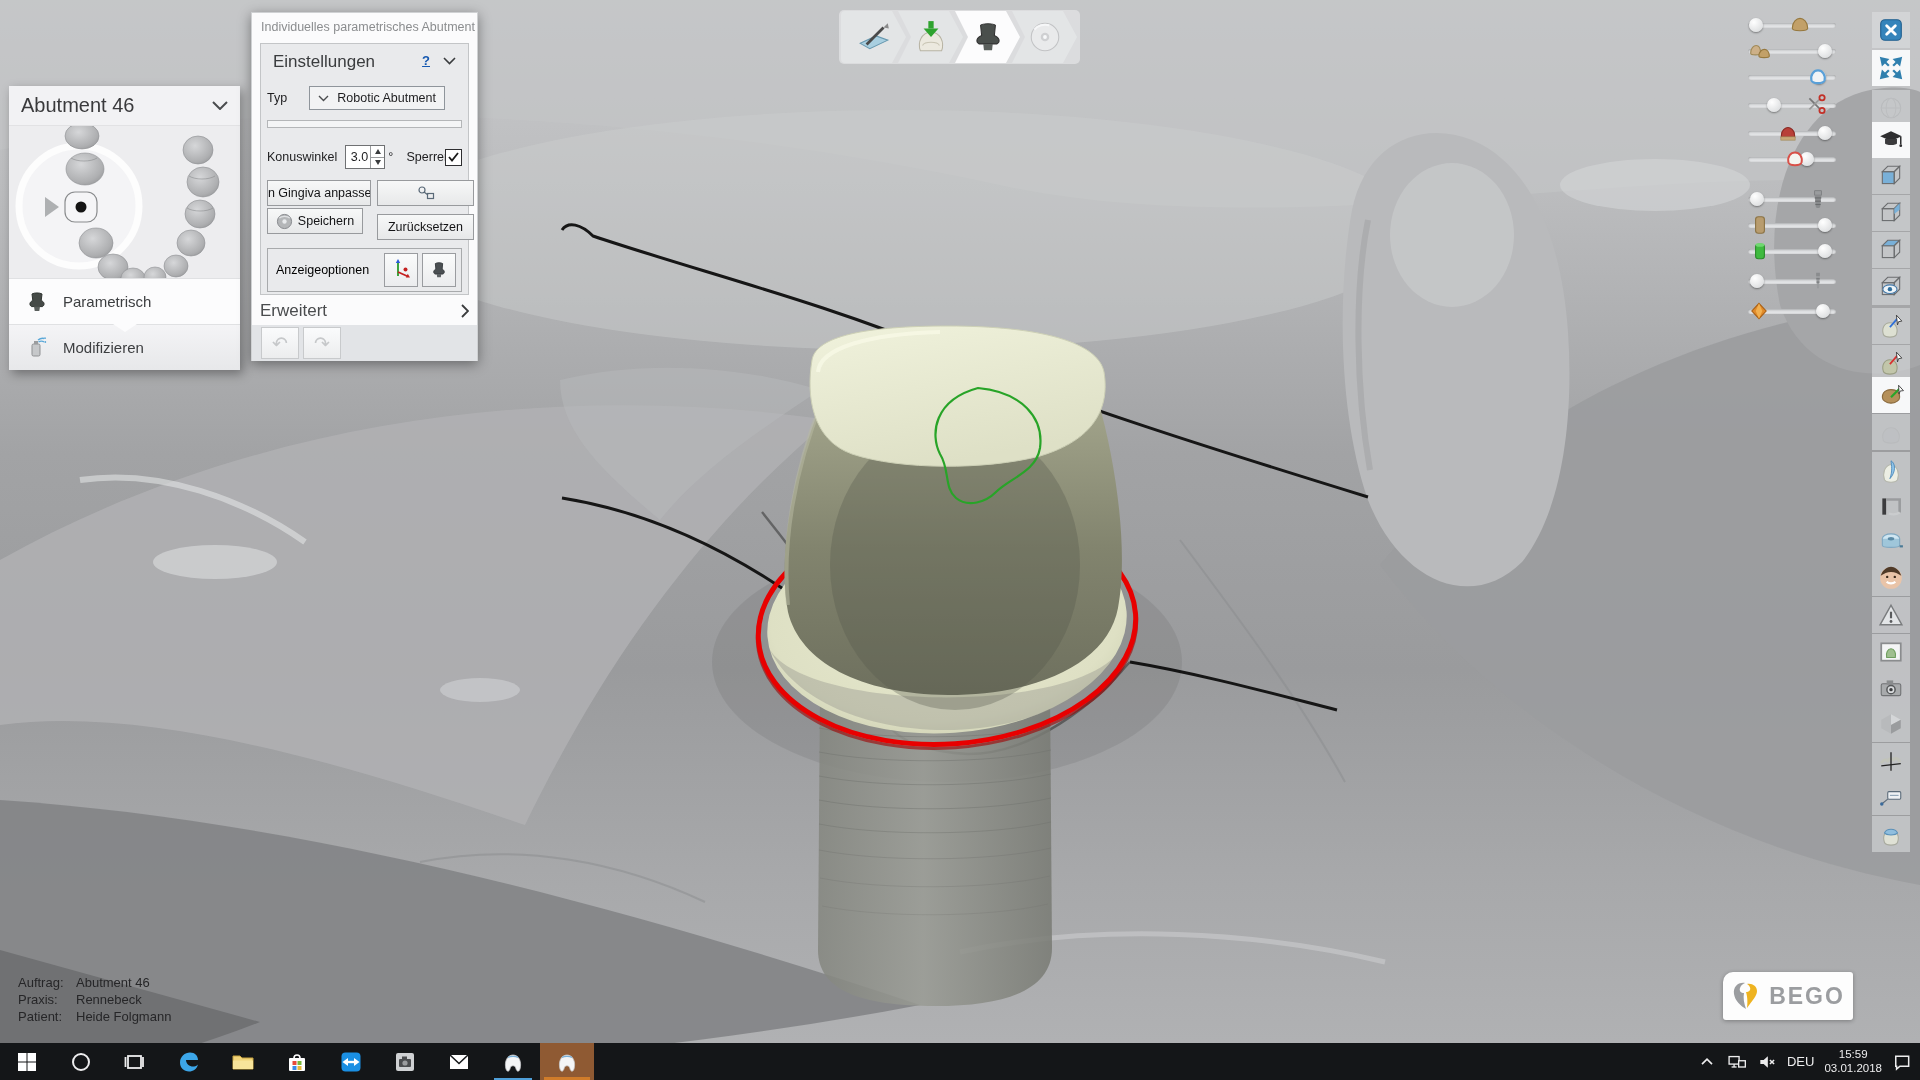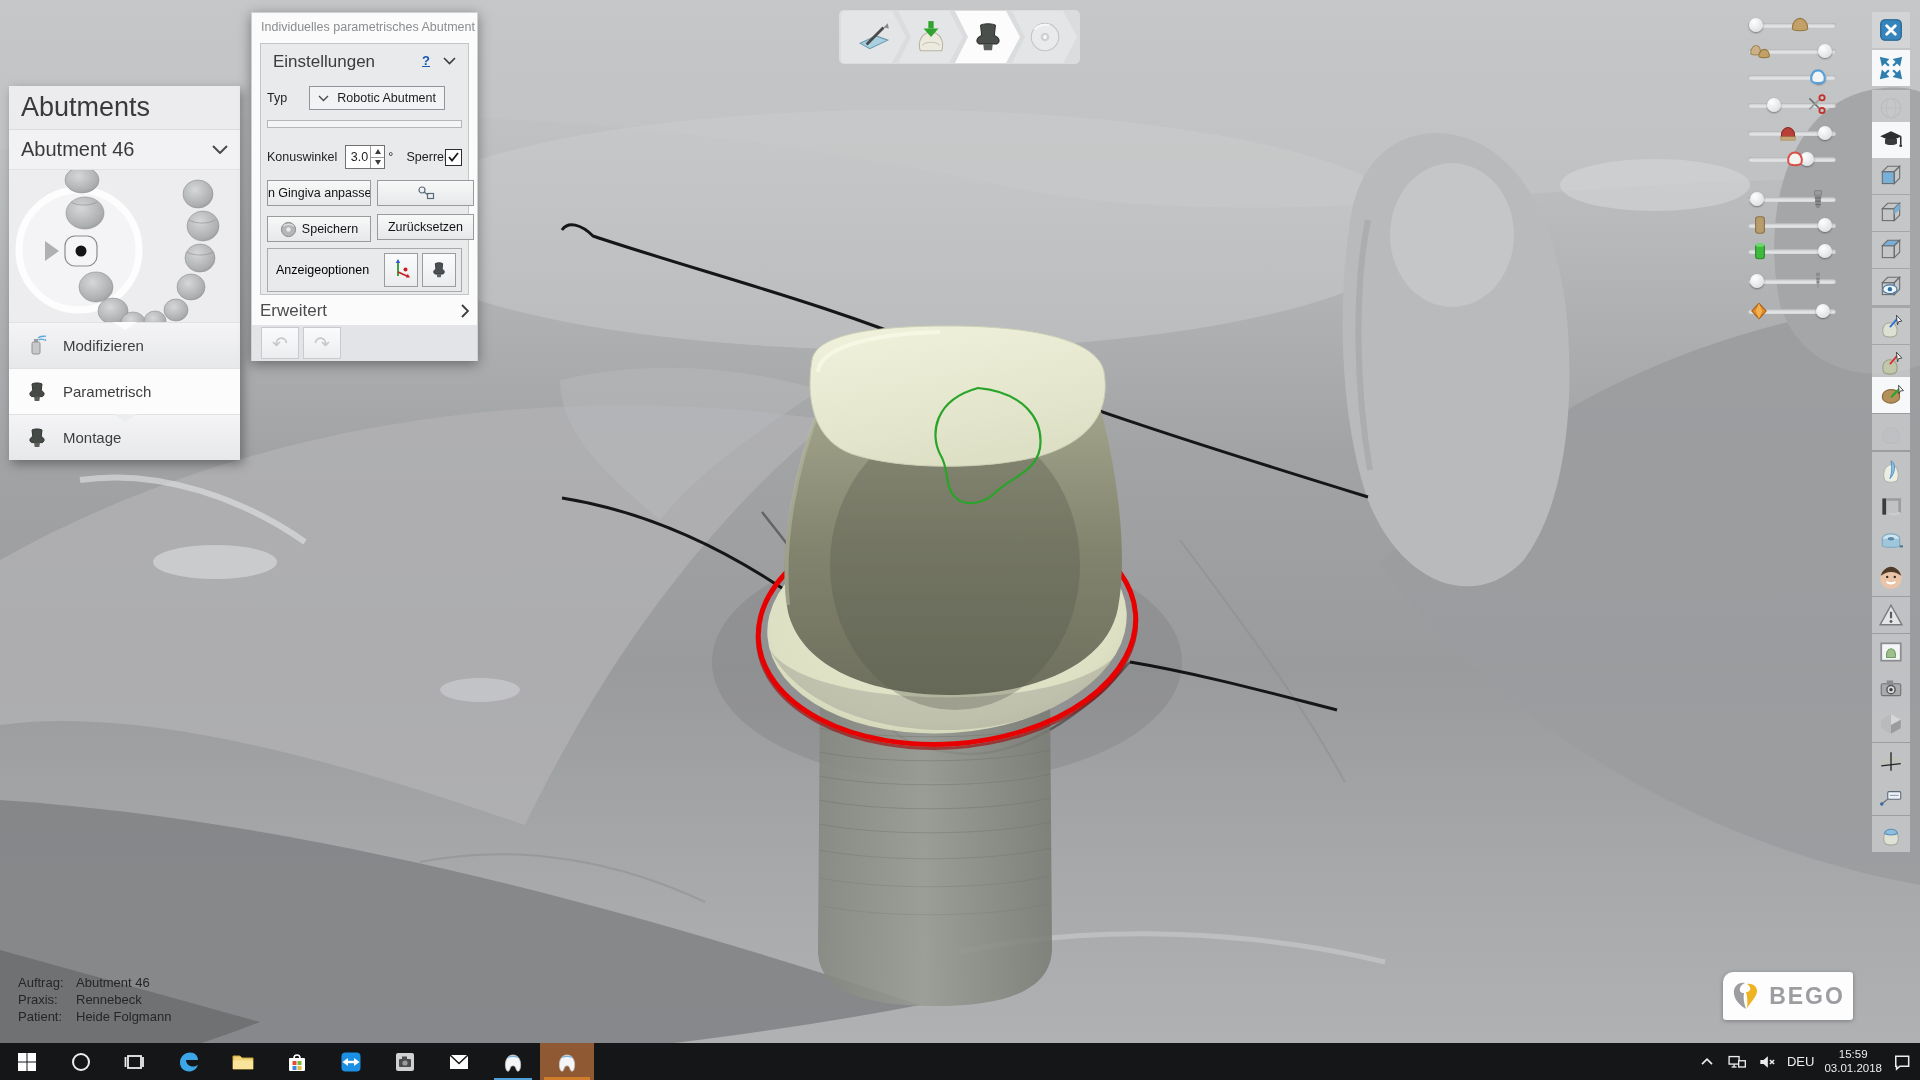--- a/index.html
+++ b/index.html
@@ -60,21 +60,21 @@
   .tri-dn{width:0;height:0;border-left:3.5px solid transparent;border-right:3.5px solid transparent;border-top:5px solid #3a3c3e;}
   #deg{margin-left:3px;}
   #lock-wrap{margin-left:auto;display:flex;align-items:center;}
   #lock-box{width:15px;height:15px;background:#fff;border:1px solid #2e2e30;margin-left:-6px;display:flex;
             align-items:center;justify-content:center;}
   .pbtn{position:absolute;height:26px;background:linear-gradient(#f7f8f8,#e7e8e9);border:1px solid #989a9d;
         display:flex;align-items:center;justify-content:center;gap:5px;font-size:12.5px;color:#141416;
         box-sizing:border-box;overflow:hidden;white-space:nowrap;cursor:pointer;}
   #btn-adapt{left:6px;top:136px;width:104px;}
   #btn-adapt-icon{left:116px;top:136px;width:97px;}
-  #btn-save{left:6px;top:172px;width:104px;}
+  #btn-save{left:6px;top:164px;width:96px;}
   #btn-reset{left:116px;top:170px;width:97px;}
   #anzeige{position:absolute;left:6px;right:6px;top:204px;height:44px;border:1px solid #a8aaac;
            display:flex;align-items:center;box-sizing:border-box;}
   #anzeige-label{font-size:12.5px;margin-left:8px;}
   .mini-btn{width:34px;height:34px;background:linear-gradient(#fafbfb,#ebecee);border:1px solid #9a9ca0;
             box-sizing:border-box;display:flex;align-items:center;justify-content:center;cursor:pointer;}
   #row-adv{position:absolute;left:8px;right:8px;top:284px;height:28px;display:flex;align-items:center;
            font-size:17px;font-weight:300;color:#4a4c4e;text-align:center;}
   #undo-strip{position:absolute;left:0;right:0;top:312px;height:36px;background:#e2e4e7;display:flex;
               align-items:center;gap:4px;padding-left:9px;}
@@ -220,21 +220,20 @@
       <ellipse cx="955" cy="565" rx="125" ry="145" fill="#55574a" opacity=".32"></ellipse>
       <path d="M822,402 C794,470 782,545 788,605" stroke="#b8baa2" stroke-width="4" fill="none" opacity=".55"></path>
       <path d="M812,360 C816,336 866,326 948,326 C1040,326 1098,342 1104,372 C1110,408 1094,440 1040,456 C986,470 900,470 852,454 C812,440 806,396 812,360 Z" fill="url(#topG)" stroke="#cdd0b6"></path>
       <path d="M818,372 C820,348 868,334 940,332" stroke="#f7f9e6" stroke-width="4" fill="none" opacity=".8"></path>
       <path d="M978,388 C1022,392 1044,418 1040,448 C1036,472 1010,478 996,492 C986,502 968,508 956,498 C944,488 950,470 940,454 C930,434 934,400 978,388 Z" fill="none" stroke="#28a428" stroke-width="2.2"></path>
     </g>
   </svg>
 
 
   <div id="sidebar" class="abs">
-    <div id="sb-title">Abutments</div>
     <div id="sb-select">
       <span>Abutment 46</span>
       <span class="spacer"></span>
       <svg width="16" height="9" viewBox="0 0 16 9">
         <path d="M1,1 L8,8 L15,1" stroke="#4a4c4e" stroke-width="2" fill="none"></path>
       </svg>
     </div>
 
     <div id="sb-chart">
       <svg viewBox="0 0 231 152" width="231" height="152">
@@ -254,51 +253,41 @@
           <ellipse cx="182" cy="117" rx="14" ry="13" fill="url(#toothG)" stroke="#8f9193" stroke-width=".6"></ellipse>
           <ellipse cx="191" cy="88" rx="15" ry="14" fill="url(#toothG)" stroke="#8f9193" stroke-width=".6"></ellipse>
           <ellipse cx="194" cy="56" rx="16" ry="15" fill="url(#toothG)" stroke="#8f9193" stroke-width=".6"></ellipse>
           <ellipse cx="189" cy="24" rx="15" ry="14" fill="url(#toothG)" stroke="#8f9193" stroke-width=".6"></ellipse>
           <path d="M180,50 C186,54 200,54 206,50" stroke="#7f8183" fill="none" opacity=".5"></path>
           <path d="M178,82 C184,86 198,86 204,82" stroke="#7f8183" fill="none" opacity=".5"></path>
         </g>
       </svg>
     </div>
 
+    <div class="step active">
+      <span class="step-icon">
+          <svg viewBox="0 0 24 24">
+            <path d="M7,4 C9,2.6 15,2.6 17,4 L16.2,10.5 C19.6,12 20,15 17.4,16.6 L6.6,16.6 C4,15 4.4,12 7.8,10.5 Z" fill="#454a47" stroke="#2f3431" stroke-width="1"></path>
+            <path d="M9,16.6 L15,16.6 L14.3,21 L9.7,21 Z" fill="#5a5f5c"></path>
+          </svg>
+        </span>
+      <span>Parametrisch</span>
+    </div>
     <div class="step">
       <span class="notch" style="border-top:8px solid #fcfcfd;"></span>
       <span class="step-icon">
           <svg viewBox="0 0 24 24">
             <rect x="7" y="8" width="8" height="12" rx="1.5" fill="#c6c8ca" stroke="#8f9193"></rect>
             <rect x="9" y="5" width="4" height="3" fill="#9a9c9e"></rect>
             <path d="M13,4 C15,2.5 17,2 19,2.5 M13.5,5.8 C15.5,5 17.5,5 19,5.8" stroke="#5aa8d8" stroke-width="1.4" fill="none"></path>
             <circle cx="20" cy="2.2" r=".9" fill="#5aa8d8"></circle>
             <circle cx="20.3" cy="6" r=".9" fill="#5aa8d8"></circle>
           </svg>
         </span>
       <span>Modifizieren</span>
-    </div>
-    <div class="step active">
-      <span class="step-icon">
-          <svg viewBox="0 0 24 24">
-            <path d="M7,4 C9,2.6 15,2.6 17,4 L16.2,10.5 C19.6,12 20,15 17.4,16.6 L6.6,16.6 C4,15 4.4,12 7.8,10.5 Z" fill="#454a47" stroke="#2f3431" stroke-width="1"></path>
-            <path d="M9,16.6 L15,16.6 L14.3,21 L9.7,21 Z" fill="#5a5f5c"></path>
-          </svg>
-        </span>
-      <span>Parametrisch</span>
-    </div>
-    <div class="step">
-      <span class="notch" style="border-top:8px solid #eceded;"></span>
-      <span class="step-icon">
-          <svg viewBox="0 0 24 24">
-            <path d="M7,4 C9,2.6 15,2.6 17,4 L16.2,10.5 C19.6,12 20,15 17.4,16.6 L6.6,16.6 C4,15 4.4,12 7.8,10.5 Z" fill="#454a47" stroke="#2f3431" stroke-width="1"></path>
-            <path d="M9,16.6 L15,16.6 L14.3,21 L9.7,21 Z" fill="#5a5f5c"></path>
-          </svg>
-        </span>
-      <span>Montage</span>
     </div>
   </div>
 
   <div id="panel" class="abs">
     <div id="panel-title">Individuelles parametrisches Abutment</div>
     <div id="groupbox">
       <div id="gb-head">Einstellungen</div>
       <div id="gb-help">?</div>
       <svg id="gb-chevron" class="abs" width="13" height="8" viewBox="0 0 13 8">
         <path d="M1,1 L6.5,6.5 L12,1" stroke="#3a3c3e" stroke-width="1.6" fill="none"></path>

